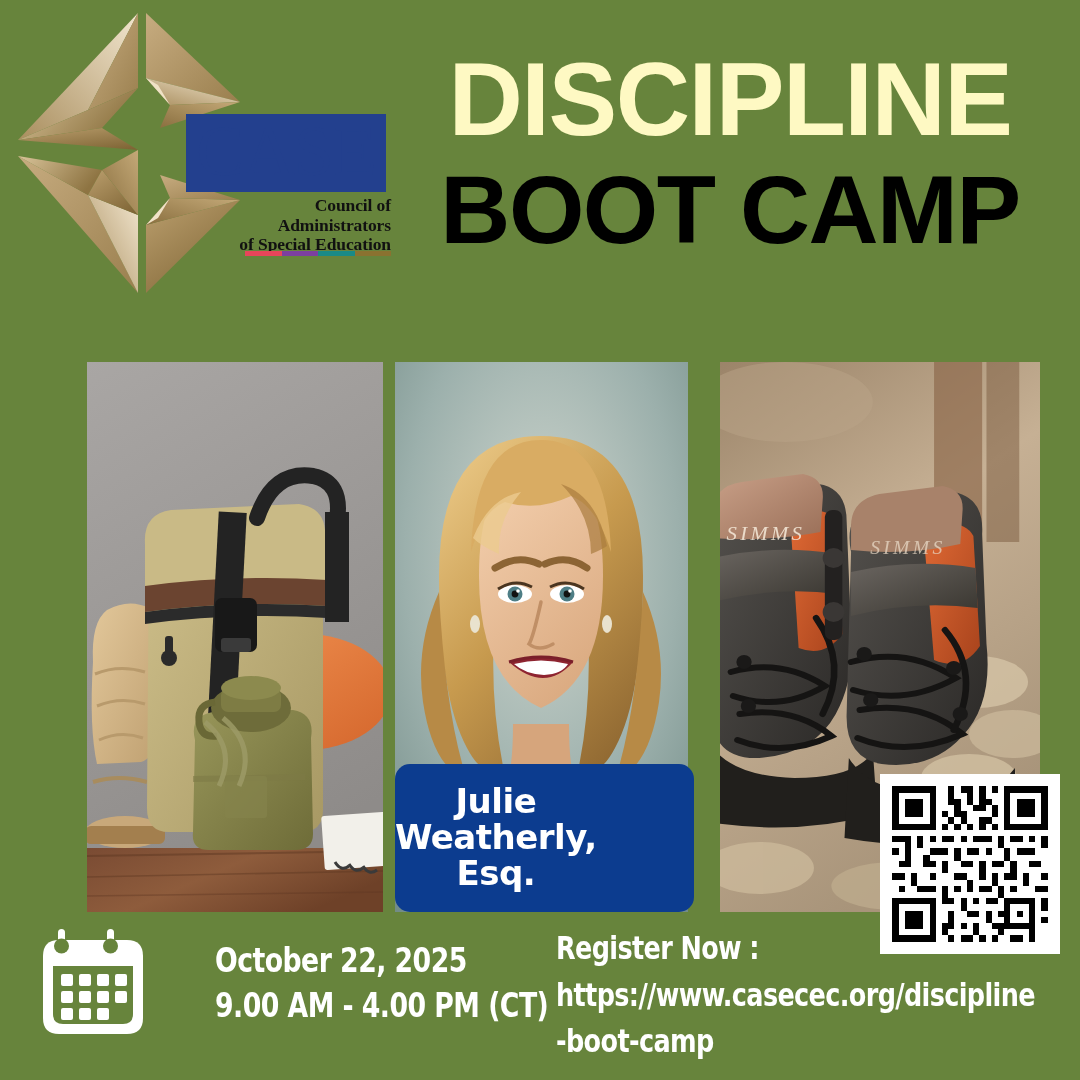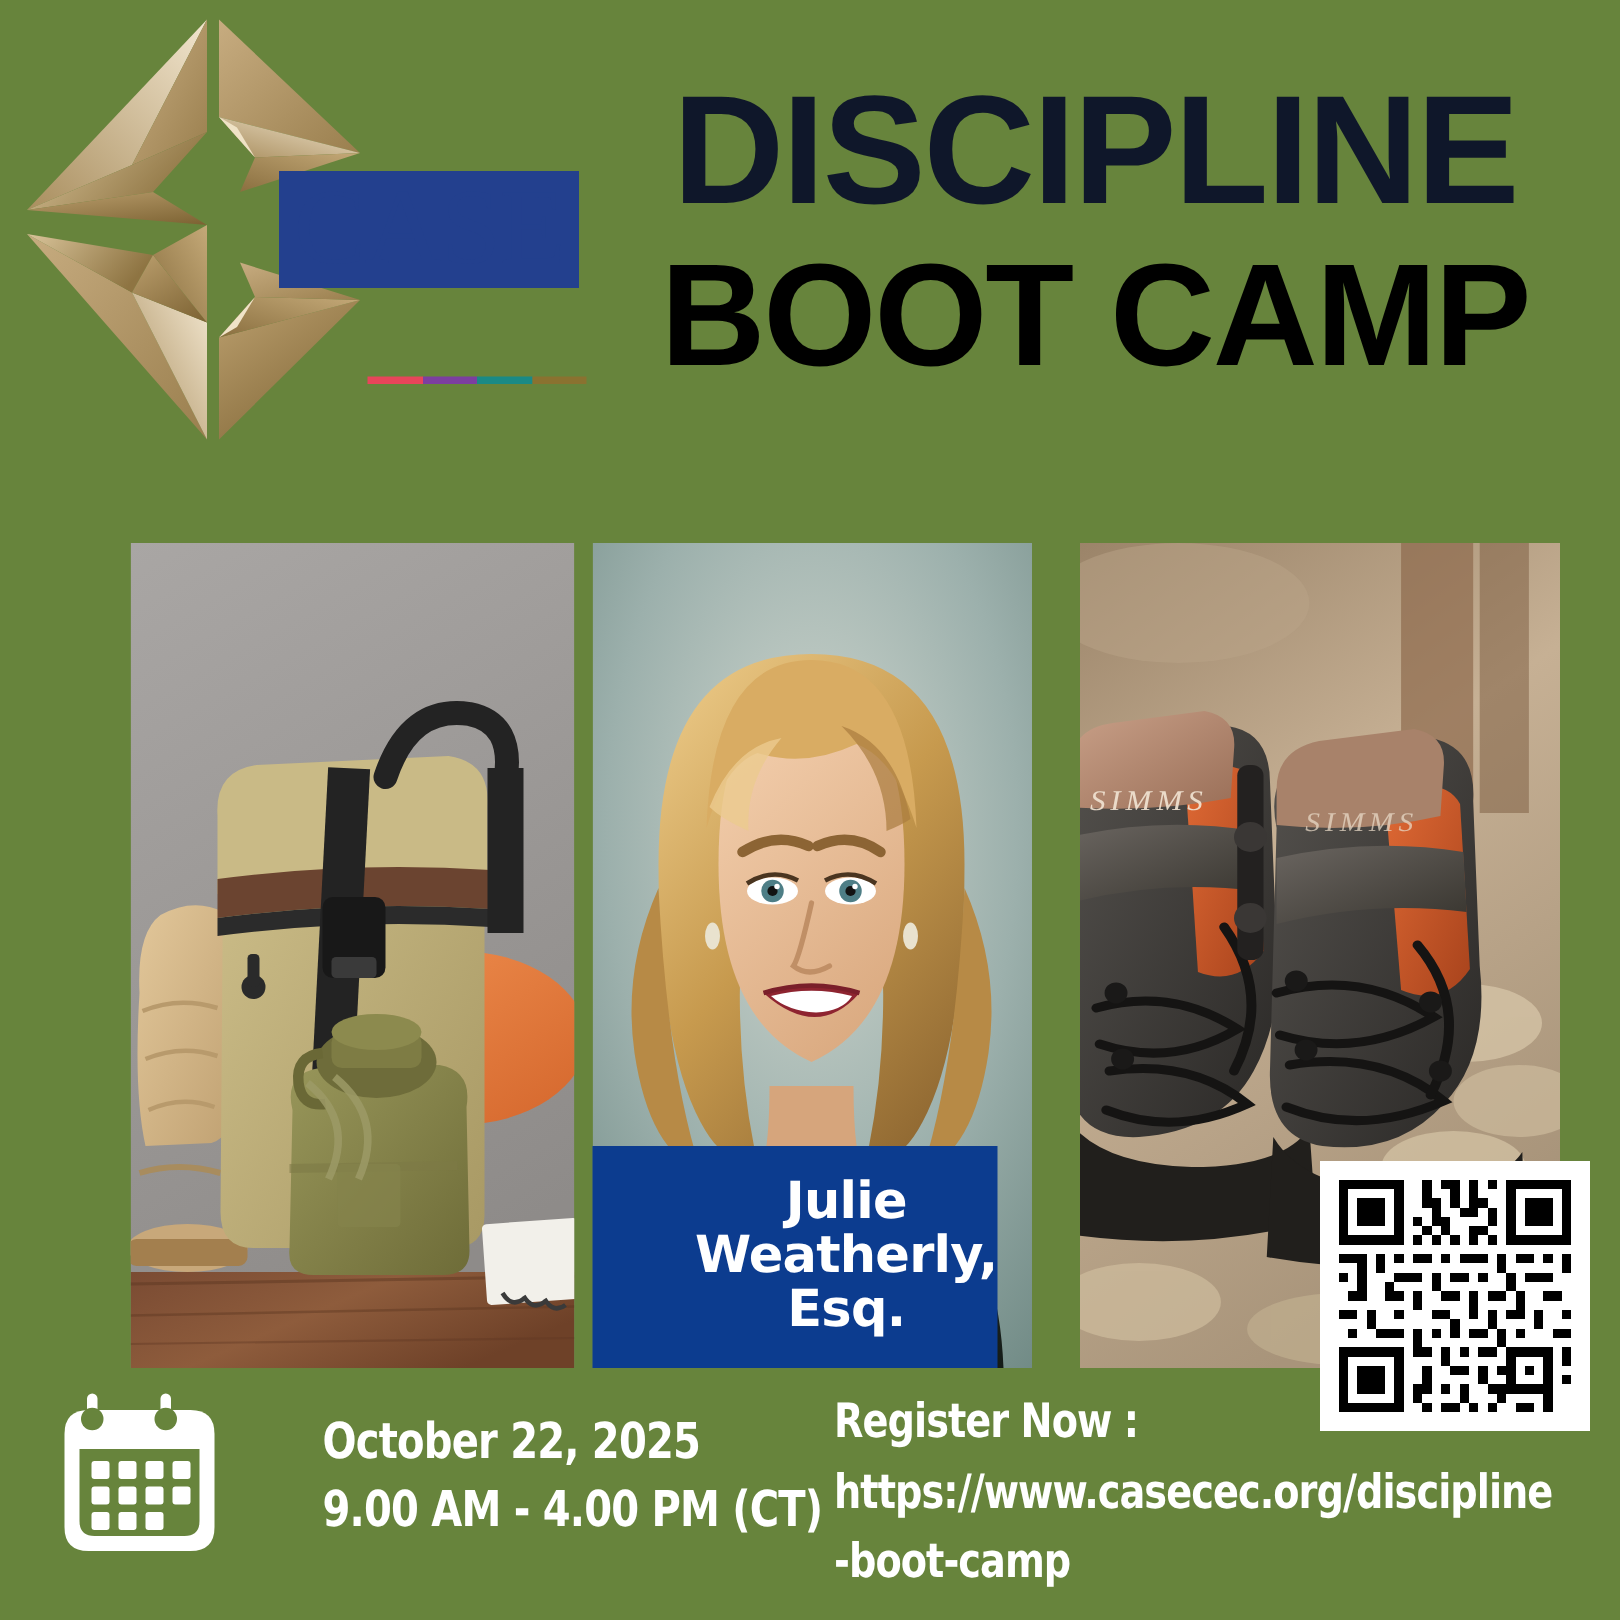--- a/index.html
+++ b/index.html
@@ -75,21 +75,21 @@
     text-align: center;
   }
   .headline-line {
     font-family: "Liberation Sans", sans-serif;
     font-weight: bold;
     letter-spacing: -1.5px;
     line-height: 0.93;
     white-space: nowrap;
   }
   #headline-line-1 {
-    color: #0f172a;
+    color: #fef9c3;
     font-size: 103px;
   }
   #headline-line-2 {
     color: #000000;
     font-size: 97px;
     margin-top: 17px;
   }
 
   
   .photo-panel {
@@ -100,27 +100,28 @@
   #panel-speaker{ left: 395px; top: 362px; width: 293px; height: 550px; }
   #panel-boots  { left: 720px; top: 362px; width: 320px; height: 550px; font-style: italic; }
 
   .photo-svg { display: block; width: 100%; height: 100%; }
 
   
   #speaker-banner {
     position: absolute;
     left: 395px;
     top: 764px;
-    width: 270px;
+    width: 299px;
     height: 148px;
     background: #0C3C8F;
     display: flex;
     align-items: center;
-    justify-content: flex-end;
+    justify-content: flex-start;
     text-align: center;
+    border-radius: 15px;
   }
   #speaker-name {
     color: #FFFFFF;
     font-family: "DejaVu Sans", sans-serif;
     font-weight: bold;
     font-size: 34px;
     line-height: 1.05;
     letter-spacing: -0.5px;
     white-space: pre-line;
   }
@@ -235,20 +236,25 @@
         <defs>
           <mask id="caseMask">
             <rect x="0" y="0" width="196" height="72" fill="#fff"></rect>
             <text x="98" y="58" text-anchor="middle" font-family="Liberation Serif, serif" font-size="72" letter-spacing="-1" fill="#000">CASE</text>
           </mask>
         </defs>
         <rect x="0" y="0" width="196" height="72" fill="#23408E" mask="url(#caseMask)"></rect>
       </svg>
     </div>
 
+    <div id="case-tagline">
+      <div>Council of</div>
+      <div>Administrators</div>
+      <div>of Special Education</div>
+    </div>
 
     <div id="tagline-rule">
       <i style="background:#E8455A"></i>
       <i style="background:#7C3FA0"></i>
       <i style="background:#1A8A86"></i>
       <i style="background:#8A7230"></i>
     </div>
   </div>
 
   <div id="headline">

